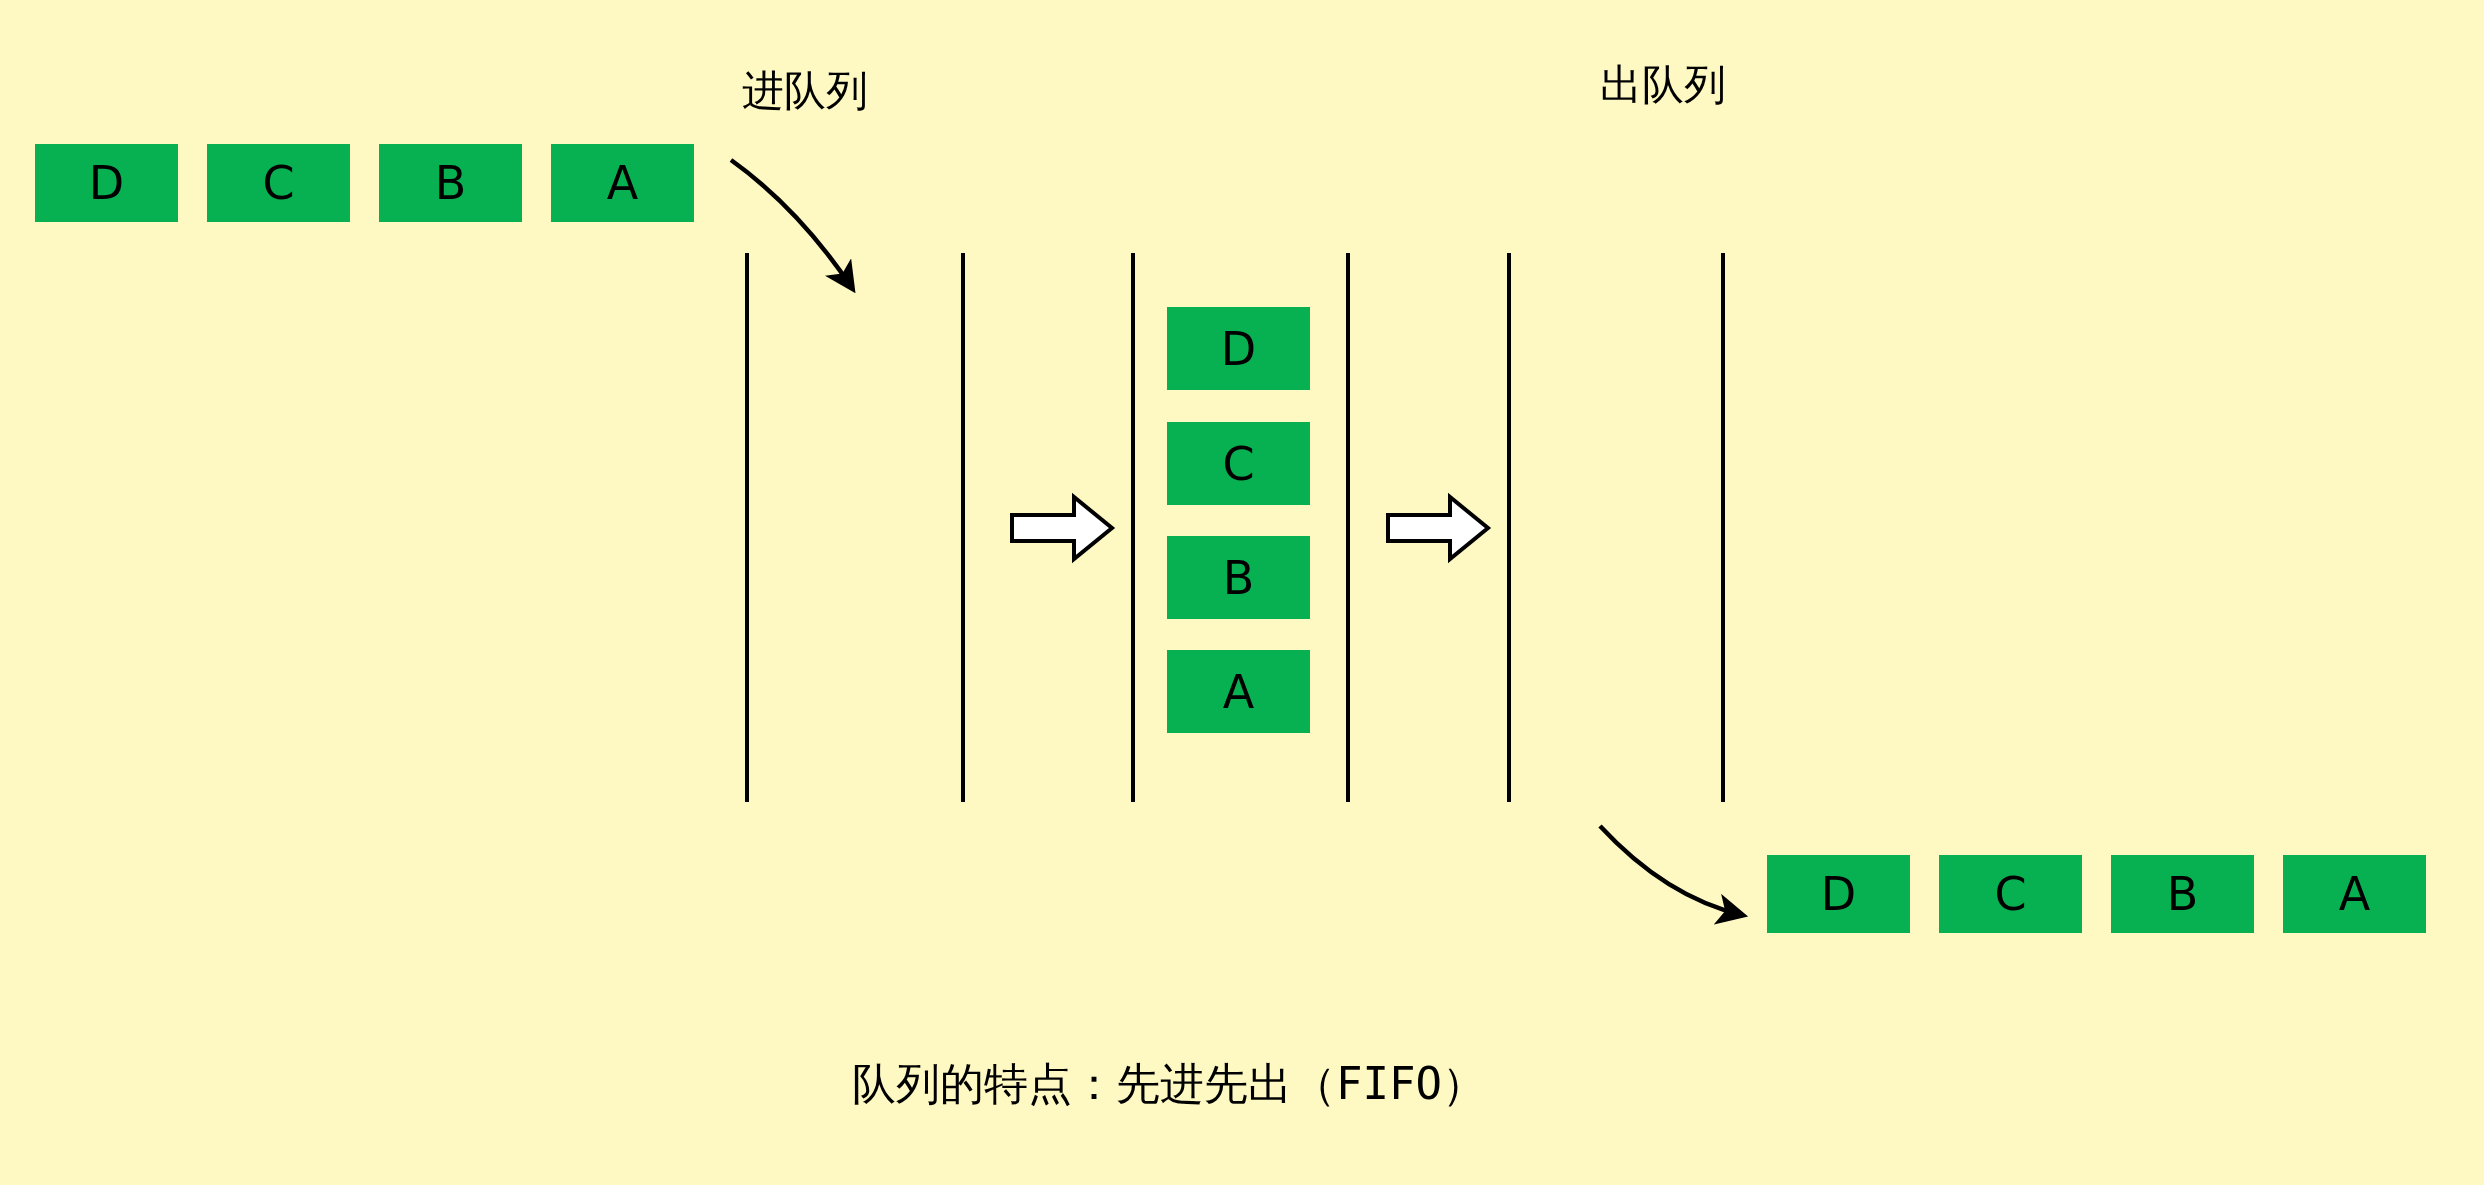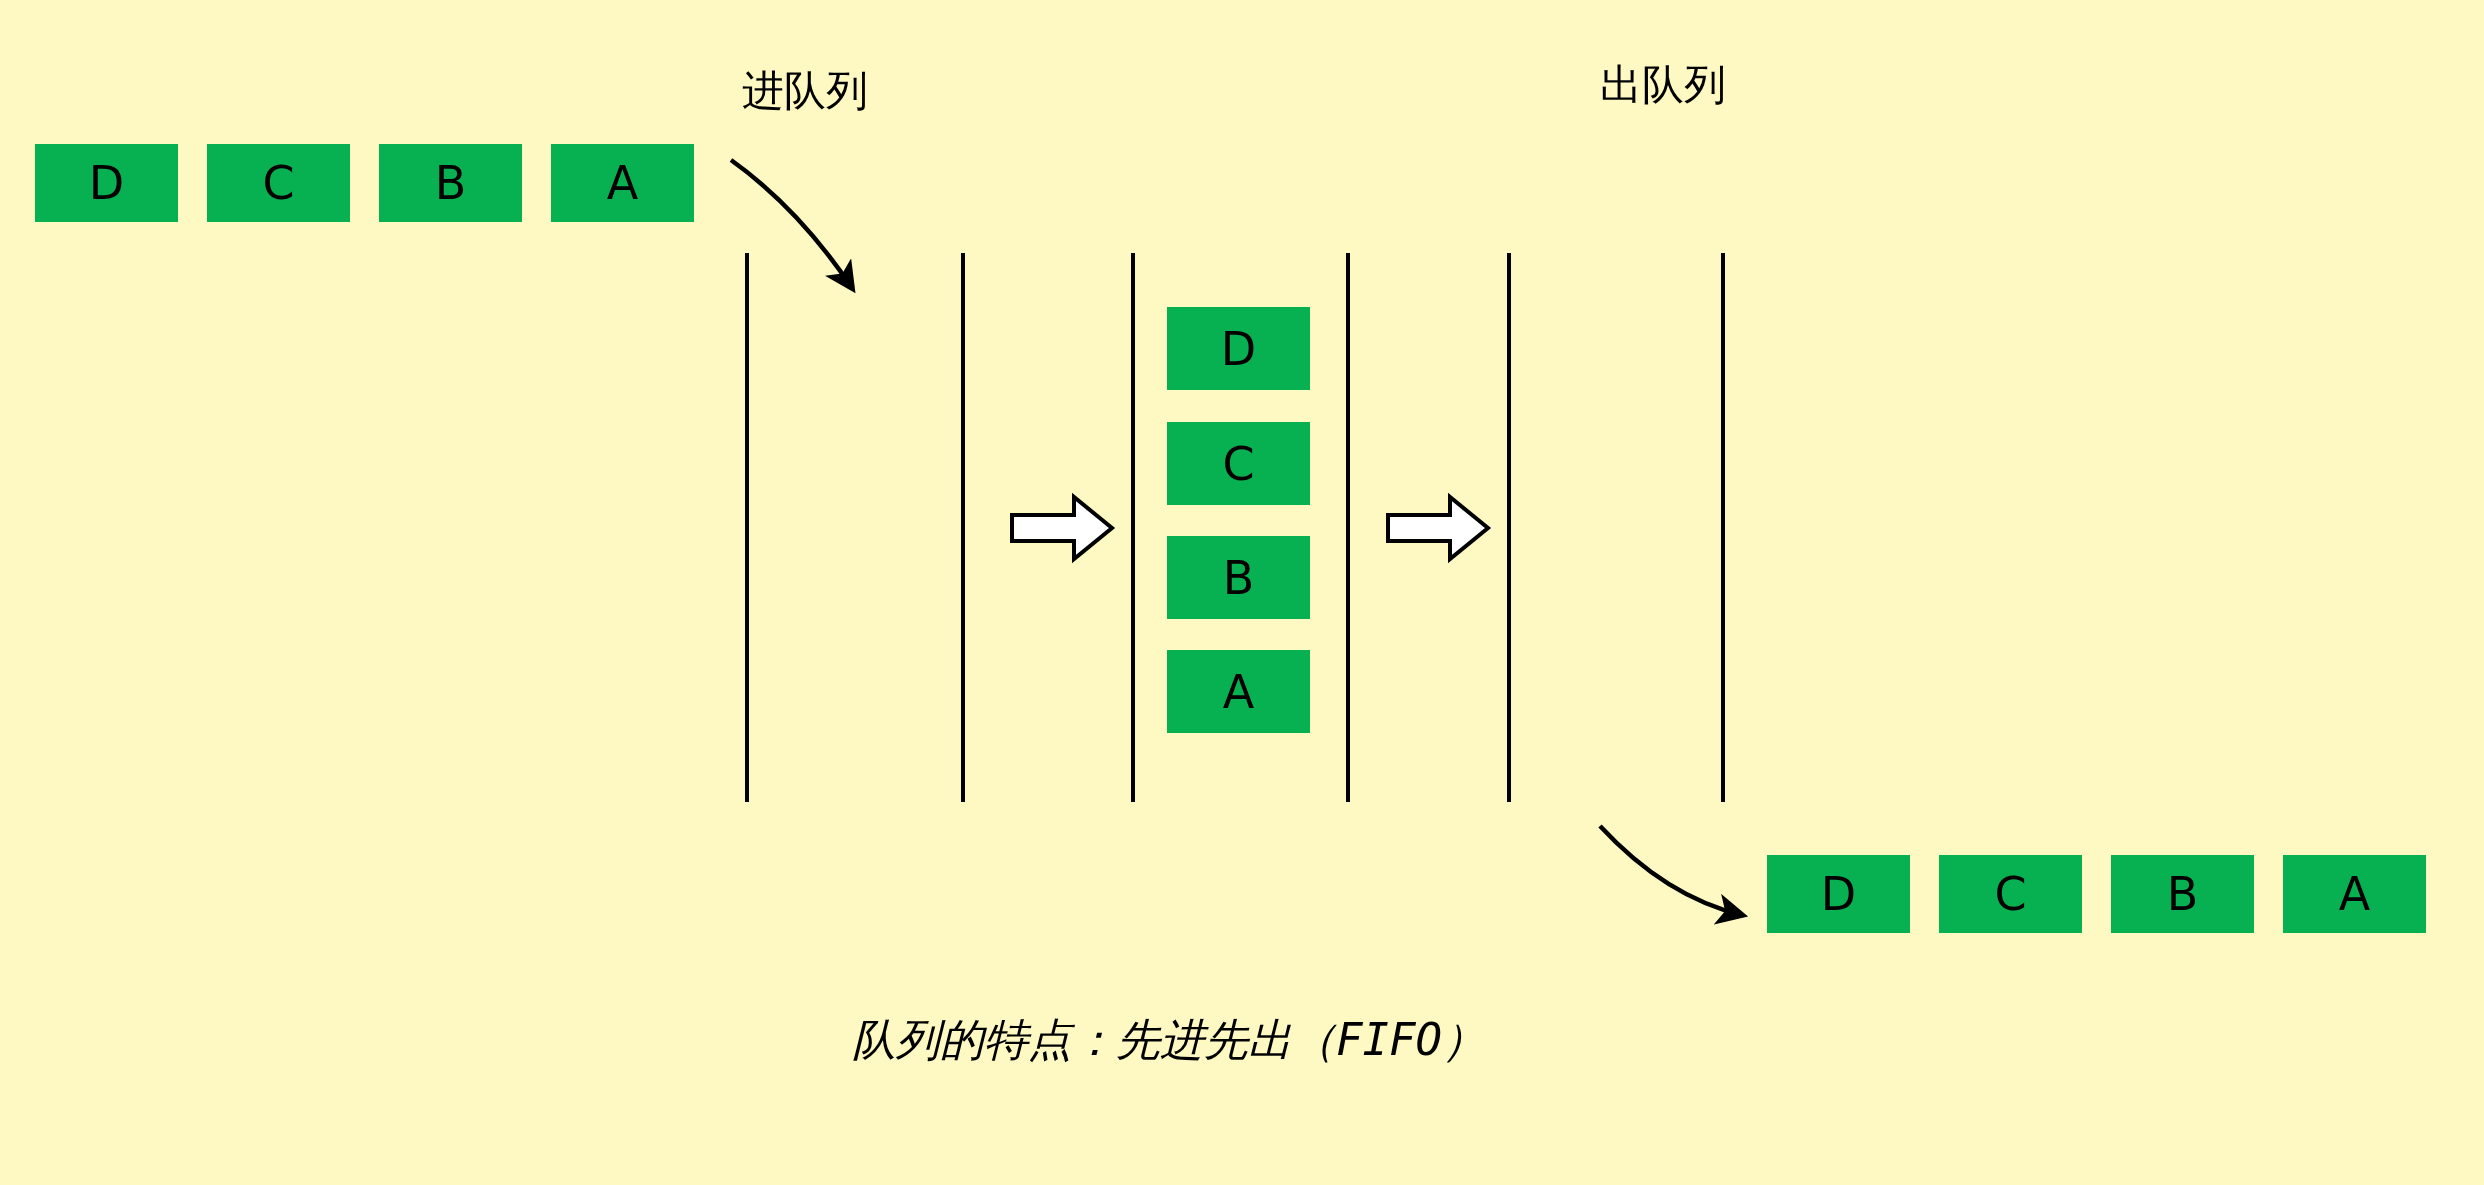--- a/index.html
+++ b/index.html
@@ -125,17 +125,17 @@
         <span>C</span>
       </div>
       <div class="block" style="left: 2111px; top: 855px; width: 143px; height: 78px; background: rgb(7, 177, 82);">
         <span>B</span>
       </div>
       <div class="block" style="left: 2283px; top: 855px; width: 143px; height: 78px; background: rgb(7, 177, 82);">
         <span>A</span>
       </div>
     </div>
 
-  <div class="caption" id="caption" style="left: 852px; top: 1018px; font-style: italic;">
+  <div class="caption" id="caption" style="left: 852px; top: 1062px;">
     <span>队列的特点：先进先出（</span><span class="mono">FIFO</span><span>）</span>
   </div>
 
 </div>
 
 </body></html>

